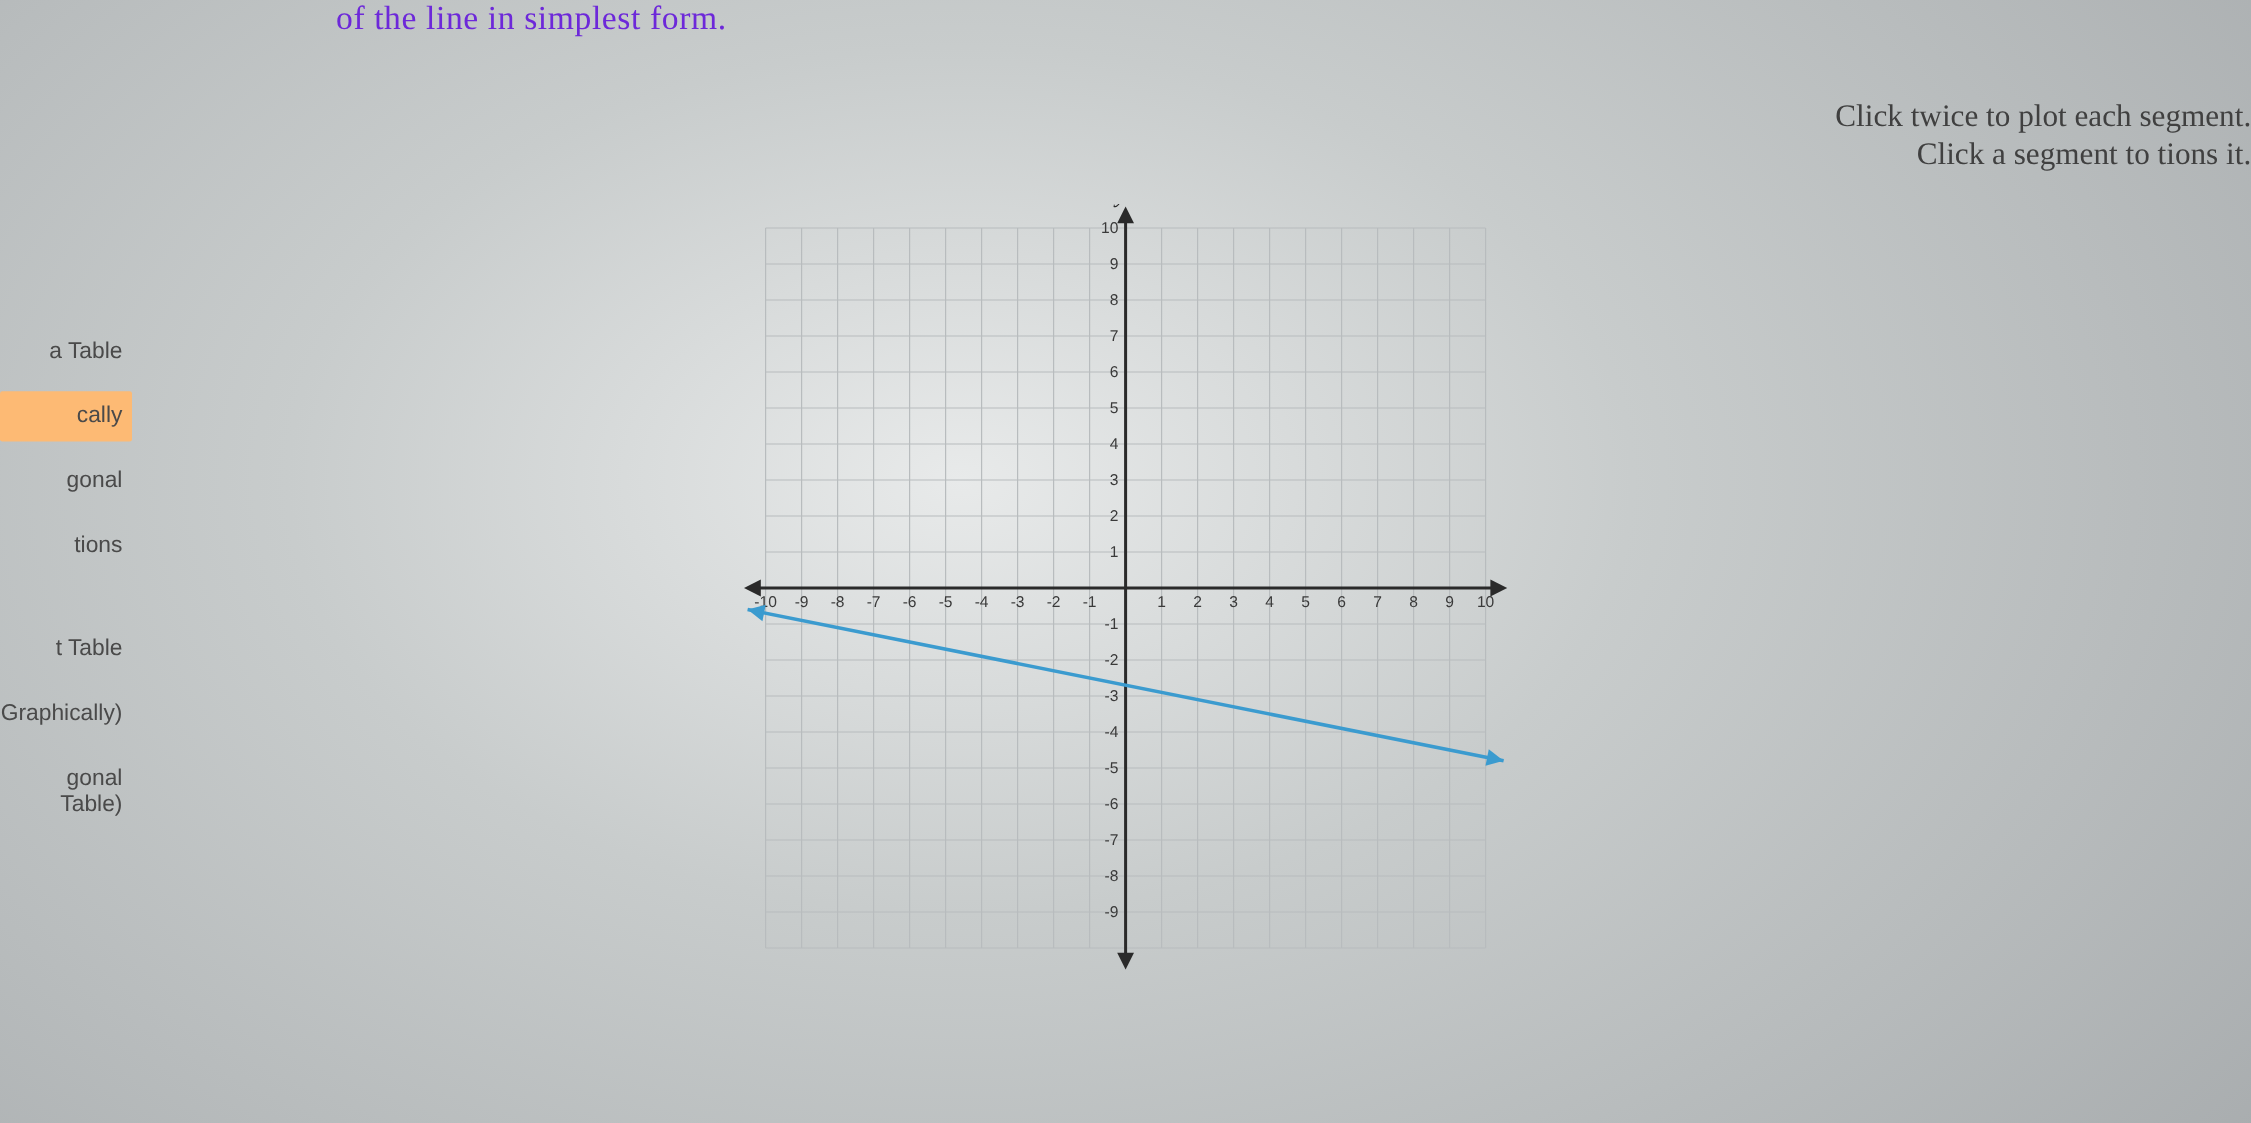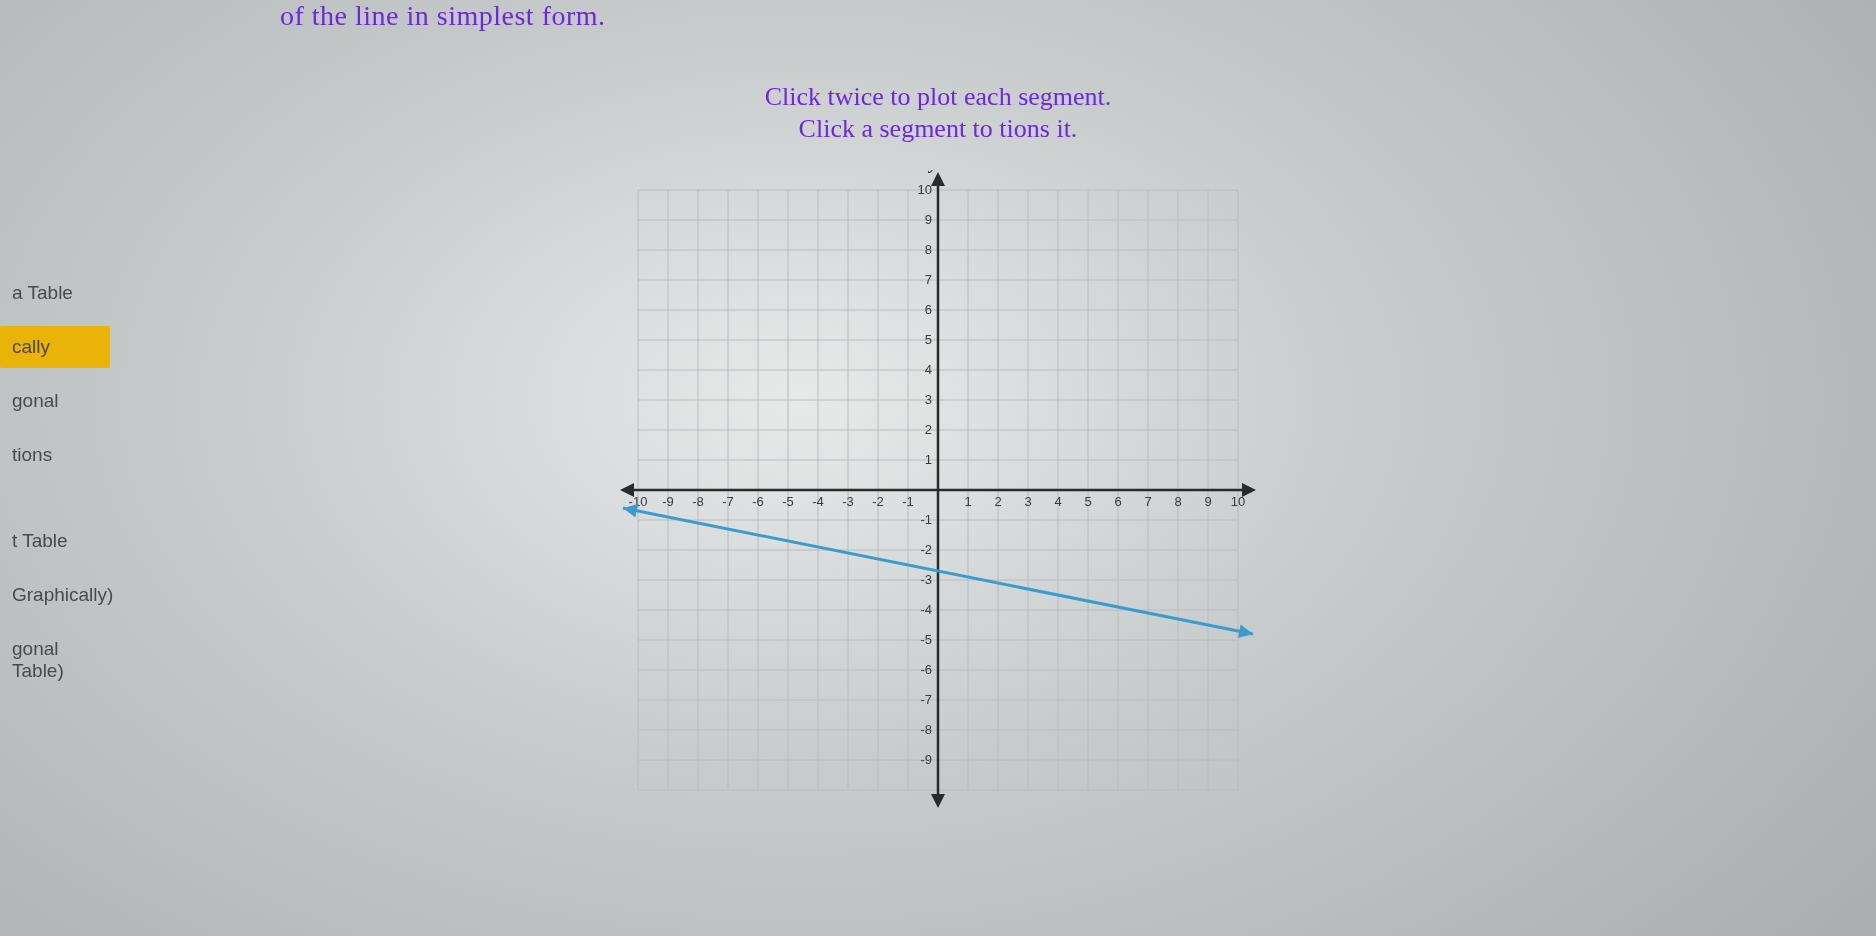--- a/index.html
+++ b/index.html
@@ -31,41 +31,41 @@
     letter-spacing: 0.5px;
   }
 
   .sidebar {
     position: absolute;
     left: 0;
     top: 260px;
     width: 110px;
   }
   .sidebar-item {
-    padding: 10px 8px 10px 12px;
+    padding: 10px 8px 10px 0;
     margin: 12px 0;
     font-family: Arial, sans-serif;
     font-size: 19px;
     color: #4a4a4a;
-    text-align: left;
+    text-align: right;
     cursor: pointer;
   }
   .sidebar-item.active {
-    background: #eab308;
+    background: #fdba74;
     border-radius: 2px;
   }
 
   .instructions {
     position: absolute;
     top: 80px;
     left: 0;
     width: 100%;
-    text-align: center;
+    text-align: right;
     font-size: 26px;
-    color: #6d28d9;
+    color: #404040;
     font-family: Georgia, serif;
   }
   .instructions div { margin: 2px 0; }
 
   .plot-wrap {
     position: absolute;
     top: 170px;
     left: 50%;
     transform: translateX(-50%);
     width: 640px;

